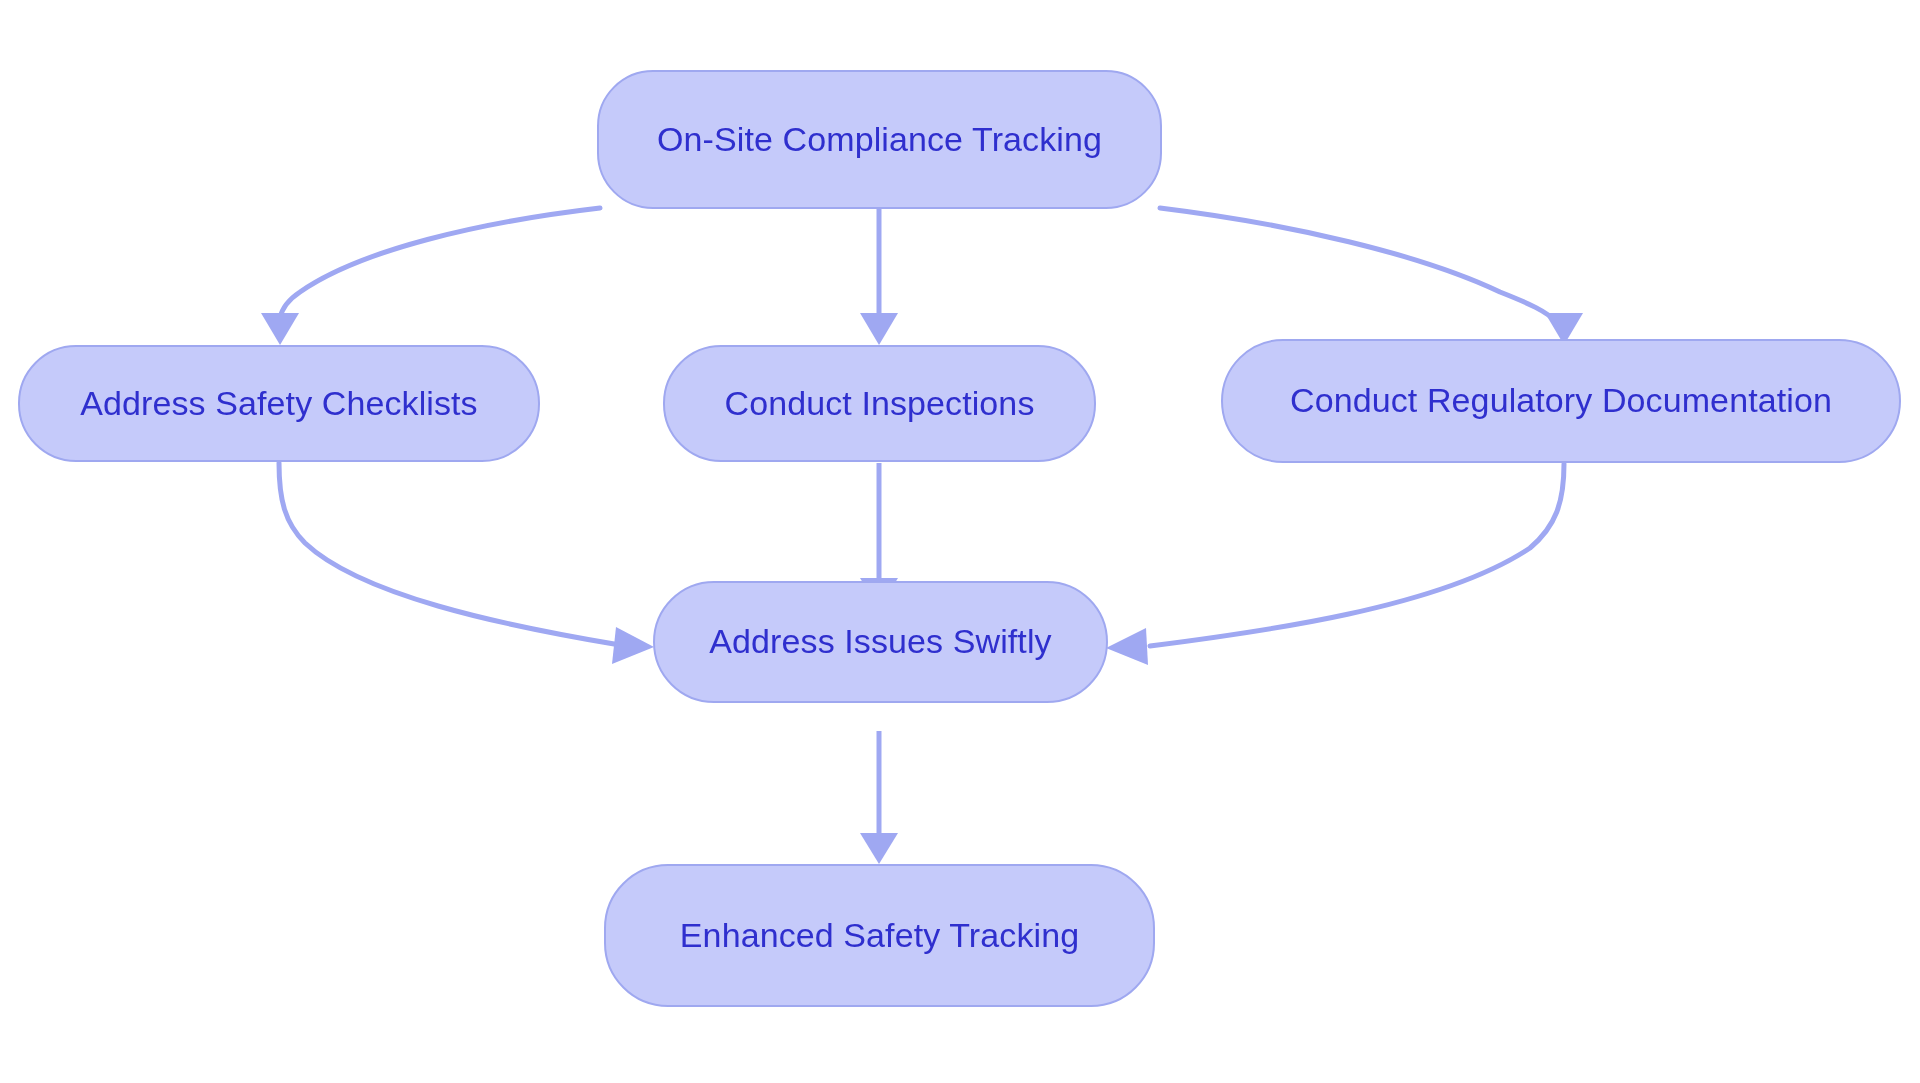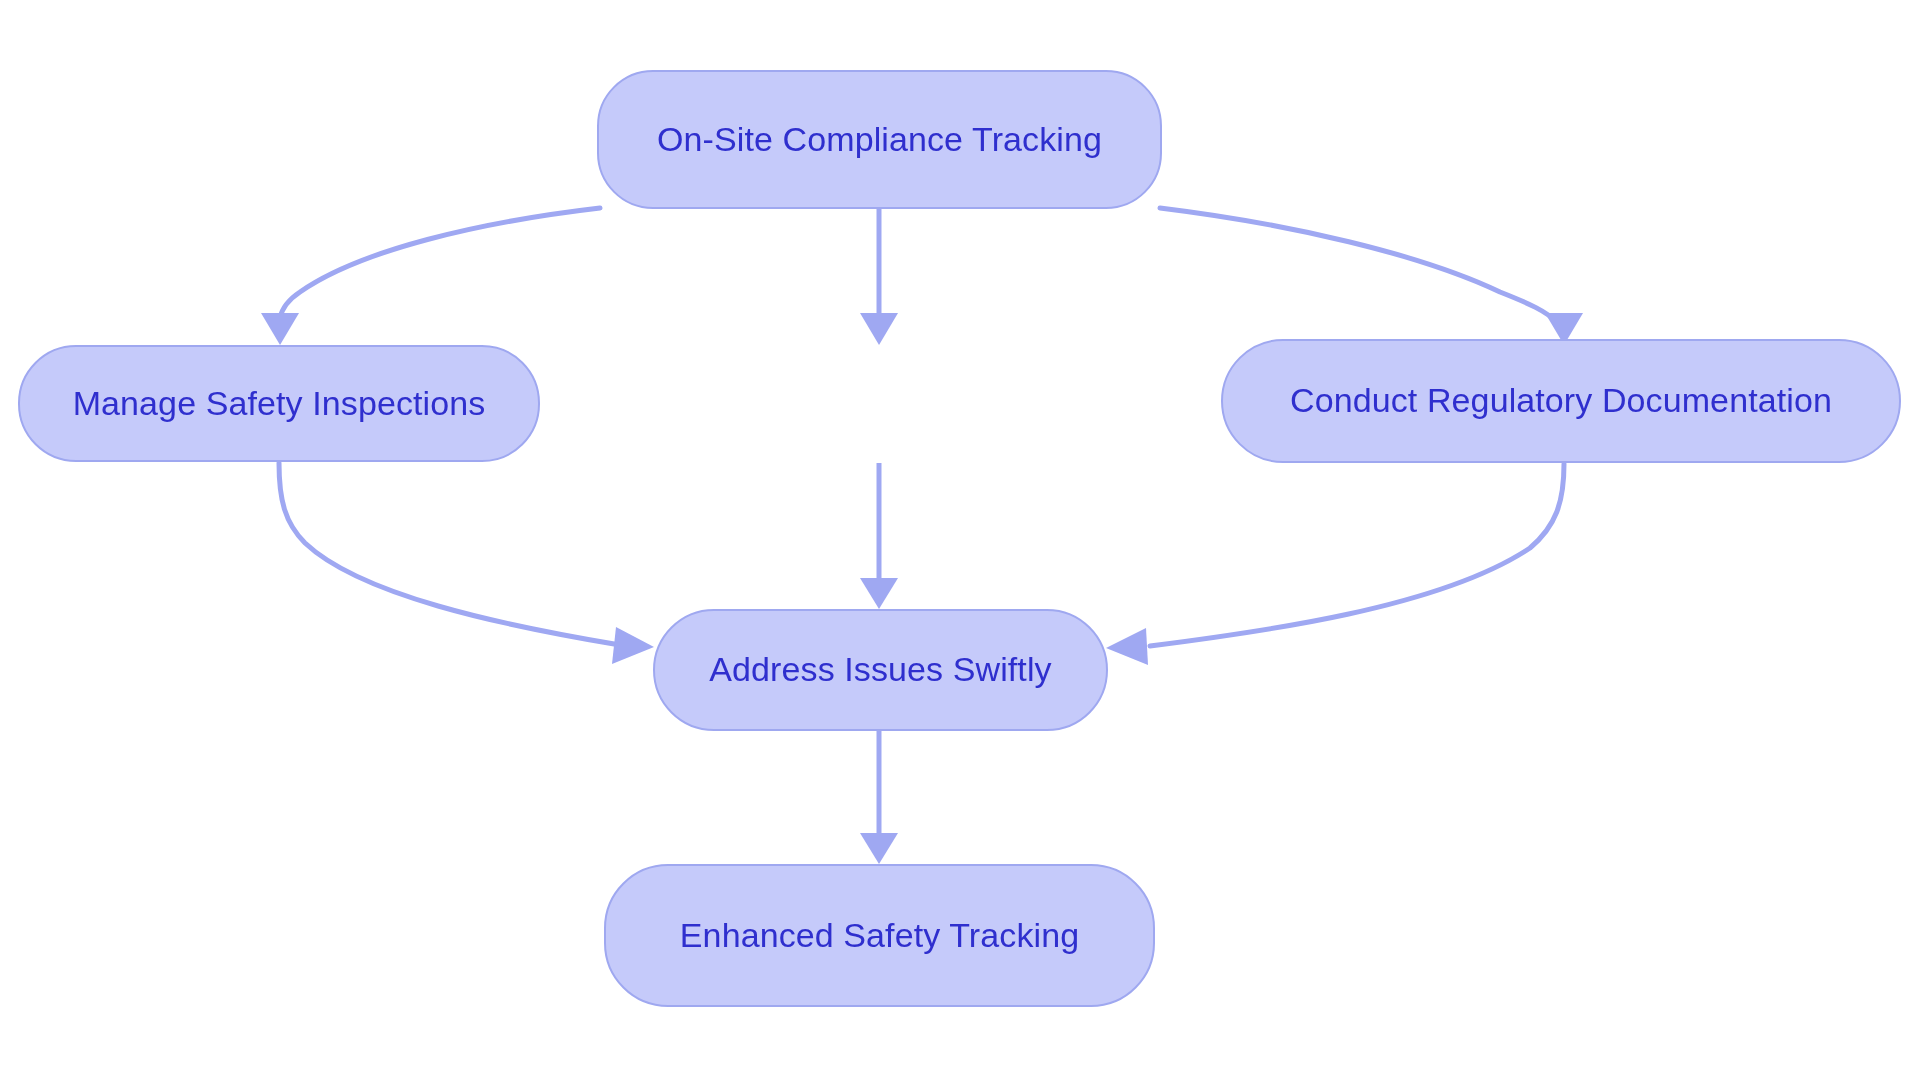--- a/index.html
+++ b/index.html
@@ -45,21 +45,21 @@
     letter-spacing: 0.1px;
     white-space: nowrap;
     line-height: 1.1;
     text-align: center;
   }
   
   #node-root            { left: 597px;  top: 70px;  width: 565px; height: 139px; border-radius: 56px; }
   #node-checklists      { left: 18px;   top: 345px; width: 522px; height: 117px; border-radius: 58px; }
   #node-inspections     { left: 663px;  top: 345px; width: 433px; height: 117px; border-radius: 58px; }
   #node-documentation   { left: 1221px; top: 339px; width: 680px; height: 124px; border-radius: 62px; }
-  #node-address         { left: 653px;  top: 609px; width: 455px; height: 122px; border-radius: 61px; }
+  #node-address         { left: 653px;  top: 581px; width: 455px; height: 122px; border-radius: 61px; }
   #node-outcomes        { left: 604px;  top: 864px; width: 551px; height: 143px; border-radius: 64px; }
 </style>
 </head>
 <body>
 
 <div id="flow-root">
 
   <svg id="edge-layer" viewBox="0 0 1920 1083" width="1920" height="1083" xmlns="http://www.w3.org/2000/svg">
     <defs>
       <marker id="arrow-down" markerWidth="10" markerHeight="9" refX="5" refY="8.6" orient="auto" markerUnits="userSpaceOnUse">
@@ -104,23 +104,26 @@
       <path d="M 879,731 L 879,833" fill="none" stroke="#9fa8f2" stroke-width="5" stroke-linecap="butt"></path>
       <path d="M 860,833 L 898,833 L 879,864 Z" fill="#9fa8f2"></path>
     </g>
   </svg>
 
   <div class="node" id="node-root">
     <span class="node-label">On-Site Compliance Tracking</span>
   </div>
 
   <div class="node" id="node-checklists">
-    <span class="node-label">Manage Safety Inspections</span>
+    <span class="node-label">Address Safety Checklists</span>
   </div>
 
+  <div class="node" id="node-inspections">
+    <span class="node-label">Conduct Inspections</span>
+  </div>
 
   <div class="node" id="node-documentation">
     <span class="node-label">Conduct Regulatory Documentation</span>
   </div>
 
   <div class="node" id="node-address">
     <span class="node-label">Address Issues Swiftly</span>
   </div>
 
   <div class="node" id="node-outcomes">

